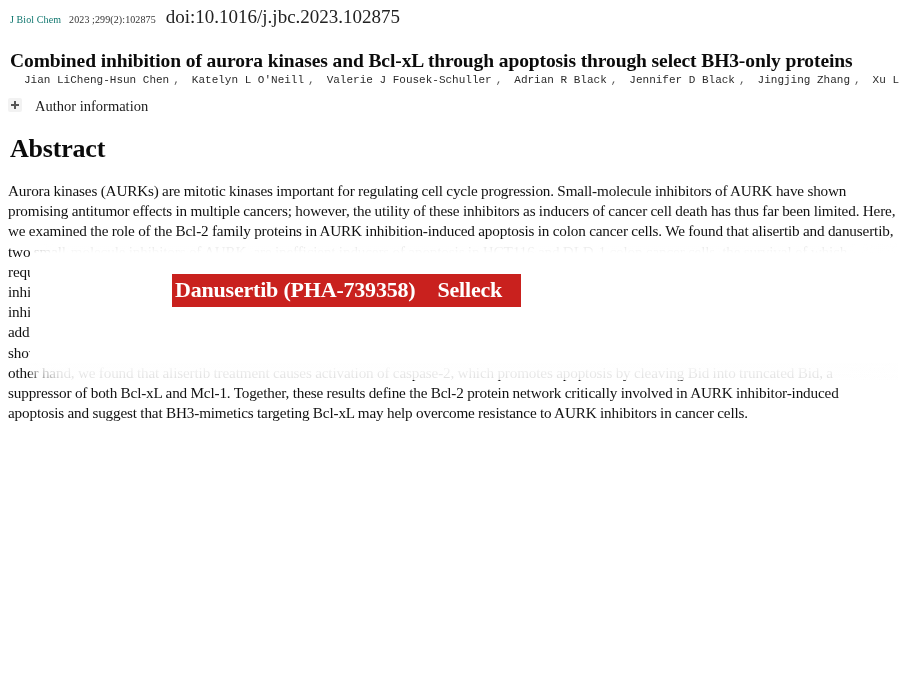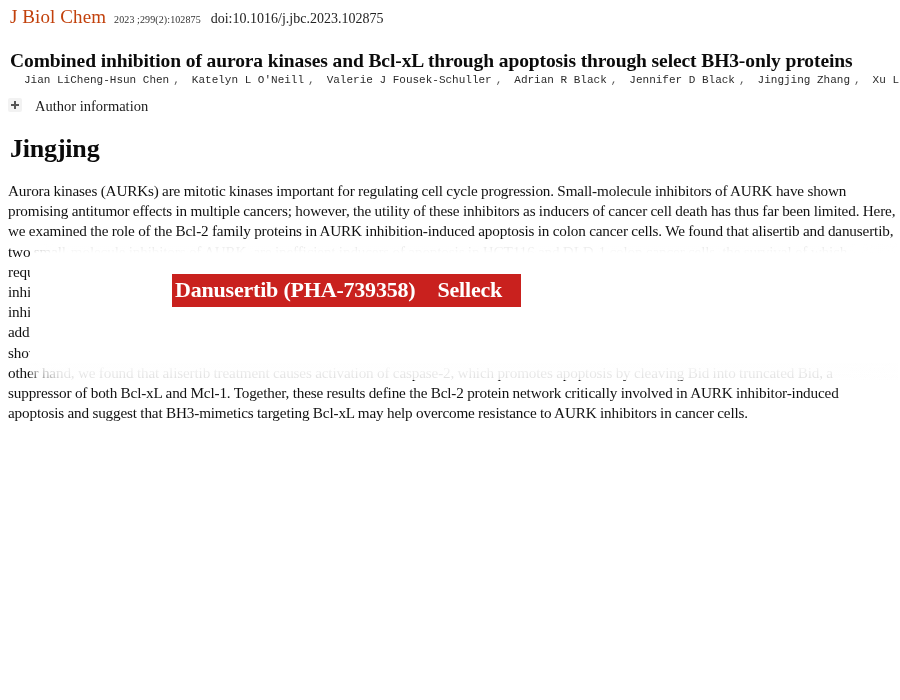--- a/index.html
+++ b/index.html
@@ -27,33 +27,33 @@
 
   
   .cit-line {
     position: absolute;
     left: 10px;
     top: 8px;
     white-space: nowrap;
     line-height: 18px;
   }
   .cit-journal {
-    font-size: 19px;
-    color: #c2410c;
+    font-size: 10px;
+    color: #0f766e;
     letter-spacing: 0.1px;
     font-family: Liberation Serif, serif;
   }
   .cit-detail {
     font-size: 10px;
     color: #333;
     margin-left: 8px;
     letter-spacing: 0.1px;
   }
   .cit-doi {
-    font-size: 14px;
+    font-size: 19px;
     color: #222;
     margin-left: 10px;
   }
 
   
   .title {
     position: absolute;
     left: 10px;
     top: 36px;
     width: 880px;
@@ -208,21 +208,21 @@
 
   <h1 class="title">Combined inhibition of aurora kinases and Bcl-xL through apoptosis through select BH3-only proteins</h1>
 
   <div class="authors"><span class="author-name">Jian LiCheng-Hsun Chen</span><span class="author-sep">,</span><span class="author-name">Katelyn L O'Neill</span><span class="author-sep">,</span><span class="author-name">Valerie J Fousek-Schuller</span><span class="author-sep">,</span><span class="author-name">Adrian R Black</span><span class="author-sep">,</span><span class="author-name">Jennifer D Black</span><span class="author-sep">,</span><span class="author-name">Jingjing Zhang</span><span class="author-sep">,</span><span class="author-name">Xu Luo</span><span class="author-sep">,</span></div>
 
   <div class="author-info">
     <span class="plus-box"></span>
     <span class="author-info-label">Author information</span>
   </div>
 
-  <div class="abstract-heading">Jingjing</div>
+  <div class="abstract-heading">Abstract</div>
 
   <div class="abstract-wrap">
     <div class="abstract-body">Aurora kinases (AURKs) are mitotic kinases important for regulating cell cycle progression. Small-molecule inhibitors of AURK have shown promising antitumor effects in multiple cancers; however, the utility of these inhibitors as inducers of cancer cell death has thus far been limited. Here, we examined the role of the Bcl-2 family proteins in AURK inhibition-induced apoptosis in colon cancer cells. We found that alisertib and danusertib, two small-molecule inhibitors of AURK, are inefficient inducers of apoptosis in HCT116 and DLD-1 colon cancer cells, the survival of which requires at least one of the two antiapoptotic Bcl-2 family proteins, Bcl-xL and Mcl-1. We further identified Bcl-xL as a major inhibitor of AURK inhibitor-induced apoptosis in HCT116 cells. We demonstrate that combination of a Bcl-2 homology (BH)3-mimetic inhibitor (ABT-737), a selective inhibitor of Bcl-xL, Bcl-2, and Bcl-w, with alisertib or danusertib potently induces apoptosis through the Bcl-2 family effector protein Bax. In addition, we identified Bid, Puma, and Noxa, three BH3-only proteins of the Bcl-2 family, as mediators of alisertib-ABT-737-induced apoptosis. We show while Noxa promotes apoptosis by constitutively sequestering Mcl-1, Puma becomes associated with Mcl-1 upon alisertib treatment. On the other hand, we found that alisertib treatment causes activation of caspase-2, which promotes apoptosis by cleaving Bid into truncated Bid, a suppressor of both Bcl-xL and Mcl-1. Together, these results define the Bcl-2 protein network critically involved in AURK inhibitor-induced apoptosis and suggest that BH3-mimetics targeting Bcl-xL may help overcome resistance to AURK inhibitors in cancer cells.</div>
     <div class="scrim"></div>
   </div>
 
   <div class="promo">
     <span class="promo-chip">Danusertib (PHA-739358)</span>
     <span class="promo-chip">Selleck</span>
   </div>

